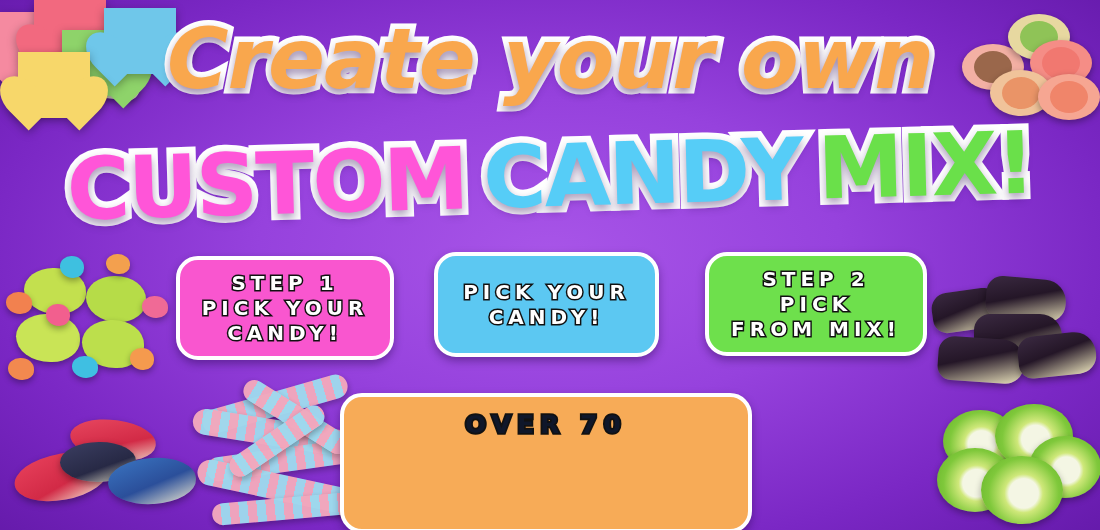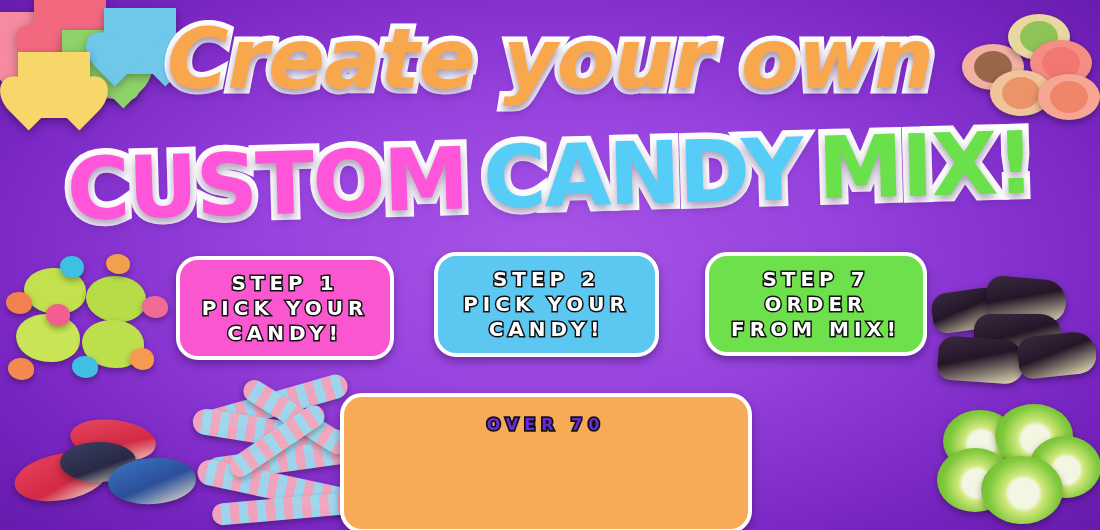--- a/index.html
+++ b/index.html
@@ -127,22 +127,22 @@
     position:absolute;left:340px;top:393px;width:412px;height:140px;
     background:#f7ab57;
     border:4px solid #ffffff;
     border-radius:22px;
     display:flex;flex-direction:column;align-items:center;justify-content:flex-start;
     padding-top:9px;
     box-shadow:0 4px 9px rgba(30,0,60,.38);
     z-index:7;
   }
   .promo .pl{
-    font-size:16px;line-height:38px;font-weight:700;letter-spacing:6px;
-    color:#6d28d9;
+    font-size:25px;line-height:38px;font-weight:700;letter-spacing:6px;
+    color:#0f172a;
     -webkit-text-stroke:3.5px #111111;
     paint-order:stroke fill;
     white-space:nowrap;text-align:right;
   }
 </style>
 </head>
 <body>
 
 <div class="banner">
 
@@ -250,28 +250,27 @@
 
   <div class="steps">
 
     <div class="badge badge-1">
       <div class="bl">STEP 1</div>
       <div class="bl">PICK YOUR</div>
       <div class="bl">CANDY!</div>
     </div>
 
     <div class="badge badge-2">
-      <div class="bl">STEP 2</div>
       <div class="bl">PICK YOUR</div>
       <div class="bl">CANDY!</div>
     </div>
 
     <div class="badge badge-3">
-      <div class="bl">STEP 7</div>
-      <div class="bl">ORDER</div>
+      <div class="bl">STEP 2</div>
+      <div class="bl">PICK</div>
       <div class="bl">FROM MIX!</div>
     </div>
   </div>
 
   <div class="promo">
     <div class="pl">OVER 70</div>
   </div>
 
 </div>
 

